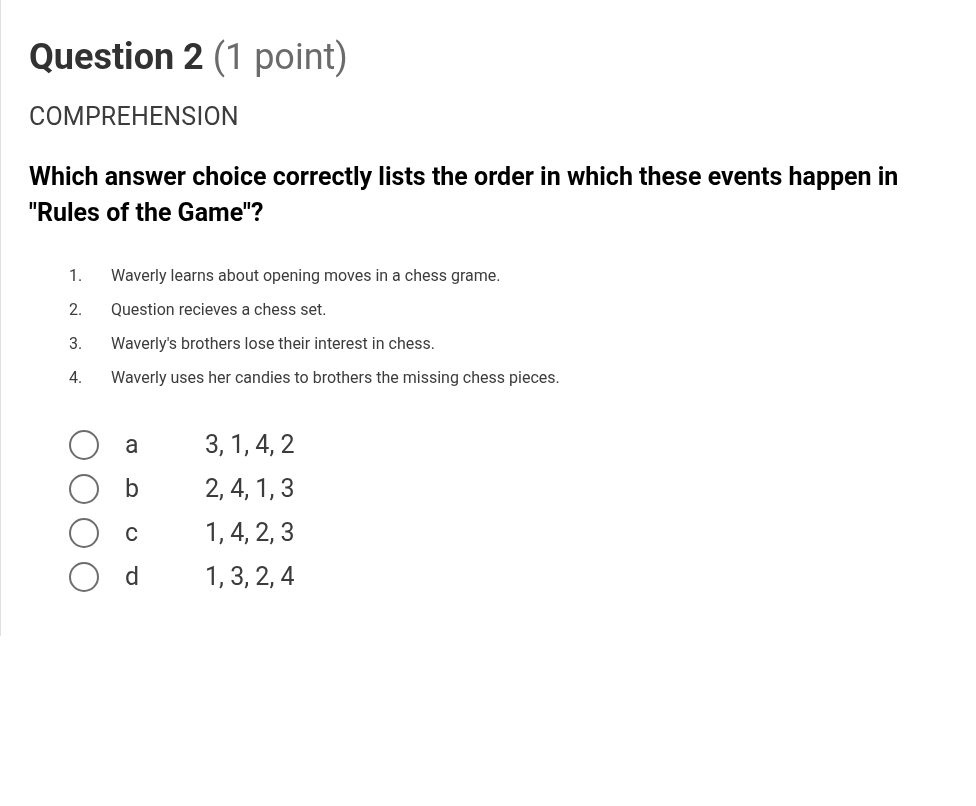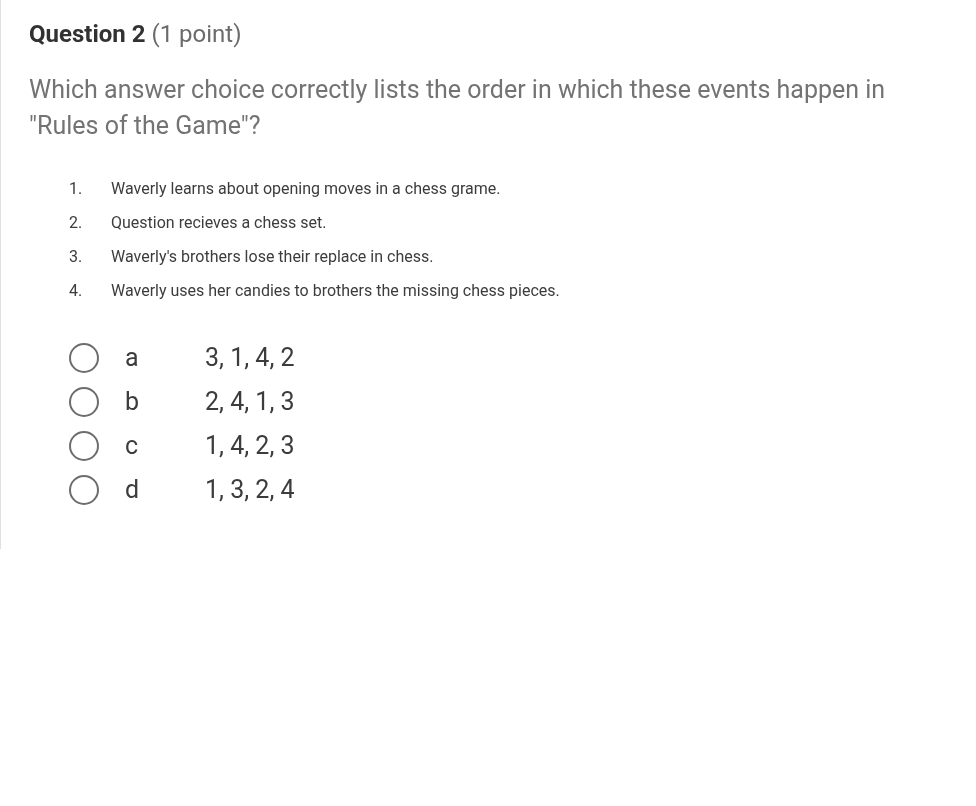--- a/index.html
+++ b/index.html
@@ -9,36 +9,38 @@
     font-family: -apple-system, BlinkMacSystemFont, "Segoe UI", Roboto, Helvetica, Arial, sans-serif;
     background: #ffffff;
     color: #3c3c3c;
     width: 976px;
   }
   .container {
     border-left: 1px solid #e0e0e0;
     padding: 20px 28px 30px 28px;
   }
   .q-header {
-    font-size: 24px;
+    font-size: 36px;
     margin-bottom: 24px;
+    margin-top: 16px;
   }
   .q-num { font-weight: 700; color: #323232; }
   .q-pts { font-weight: 400; color: #6b6b6b; }
   .section-label {
     font-size: 25px;
     color: #3c3c3c;
     margin-bottom: 28px;
     letter-spacing: 0.2px;
   }
   .stem {
     font-size: 25px;
-    color: #737373;
+    color: #000000;
     line-height: 1.45;
     margin-bottom: 32px;
+    font-weight: bold;
   }
   .events {
     list-style: none;
     padding: 0;
     margin: 0 0 40px 40px;
     counter-reset: ev;
   }
   .events li {
     counter-increment: ev;
     font-size: 16px;
@@ -80,32 +82,33 @@
 </head>
 <body>
 
 <div class="container">
 
   <div class="q-header">
     <span class="q-num">Question 2</span>
     <span class="q-pts">(1 point)</span>
   </div>
 
+  <div class="section-label">COMPREHENSION</div>
 
   <div class="stem">Which answer choice correctly lists the order in which these events happen in "Rules of the Game"?</div>
 
   <ol class="events">
     <li>
         <span>Waverly learns about opening moves in a chess grame.</span>
       </li>
     <li>
         <span>Question recieves a chess set.</span>
       </li>
     <li>
-        <span>Waverly's brothers lose their replace in chess.</span>
+        <span>Waverly's brothers lose their interest in chess.</span>
       </li>
     <li>
         <span>Waverly uses her candies to brothers the missing chess pieces.</span>
       </li>
   </ol>
 
   <div class="choices">
     <div class="choice-row">
       <div class="radio"></div>
       <span class="choice-letter">a</span>

